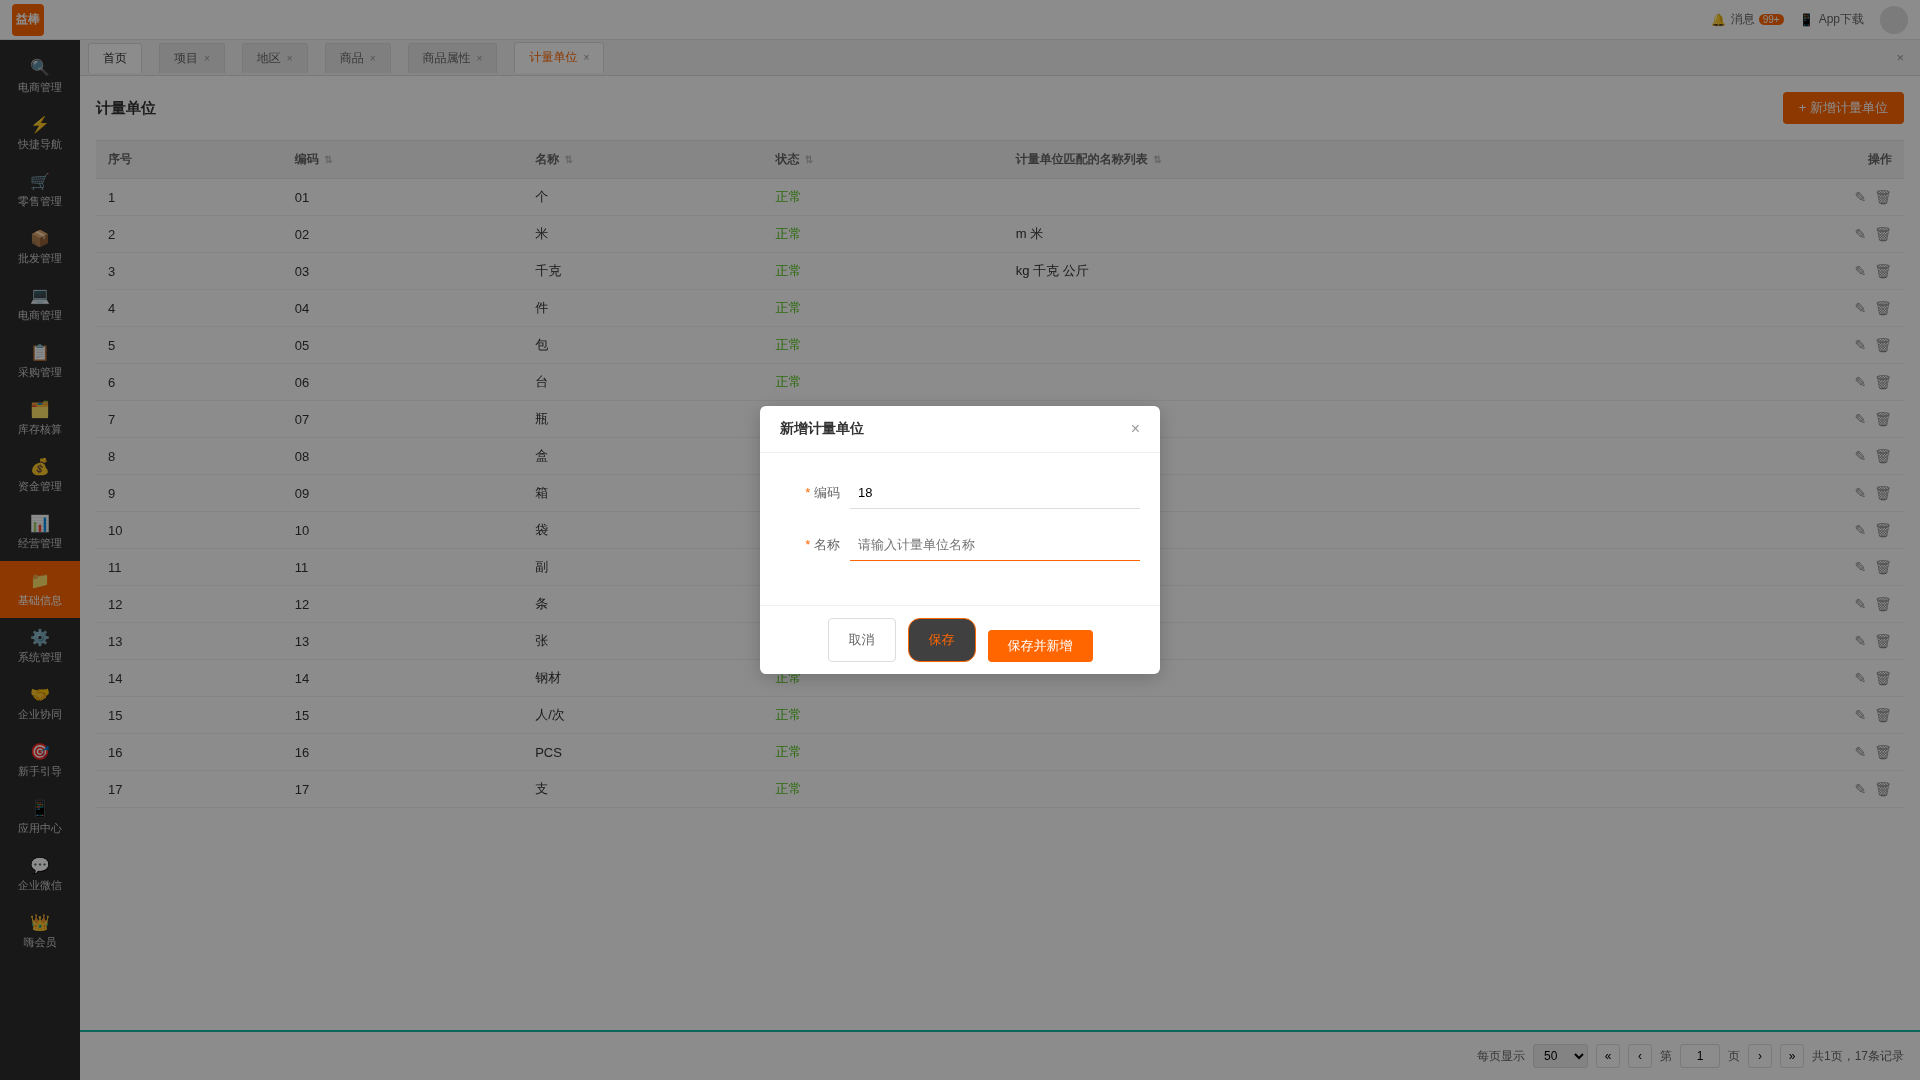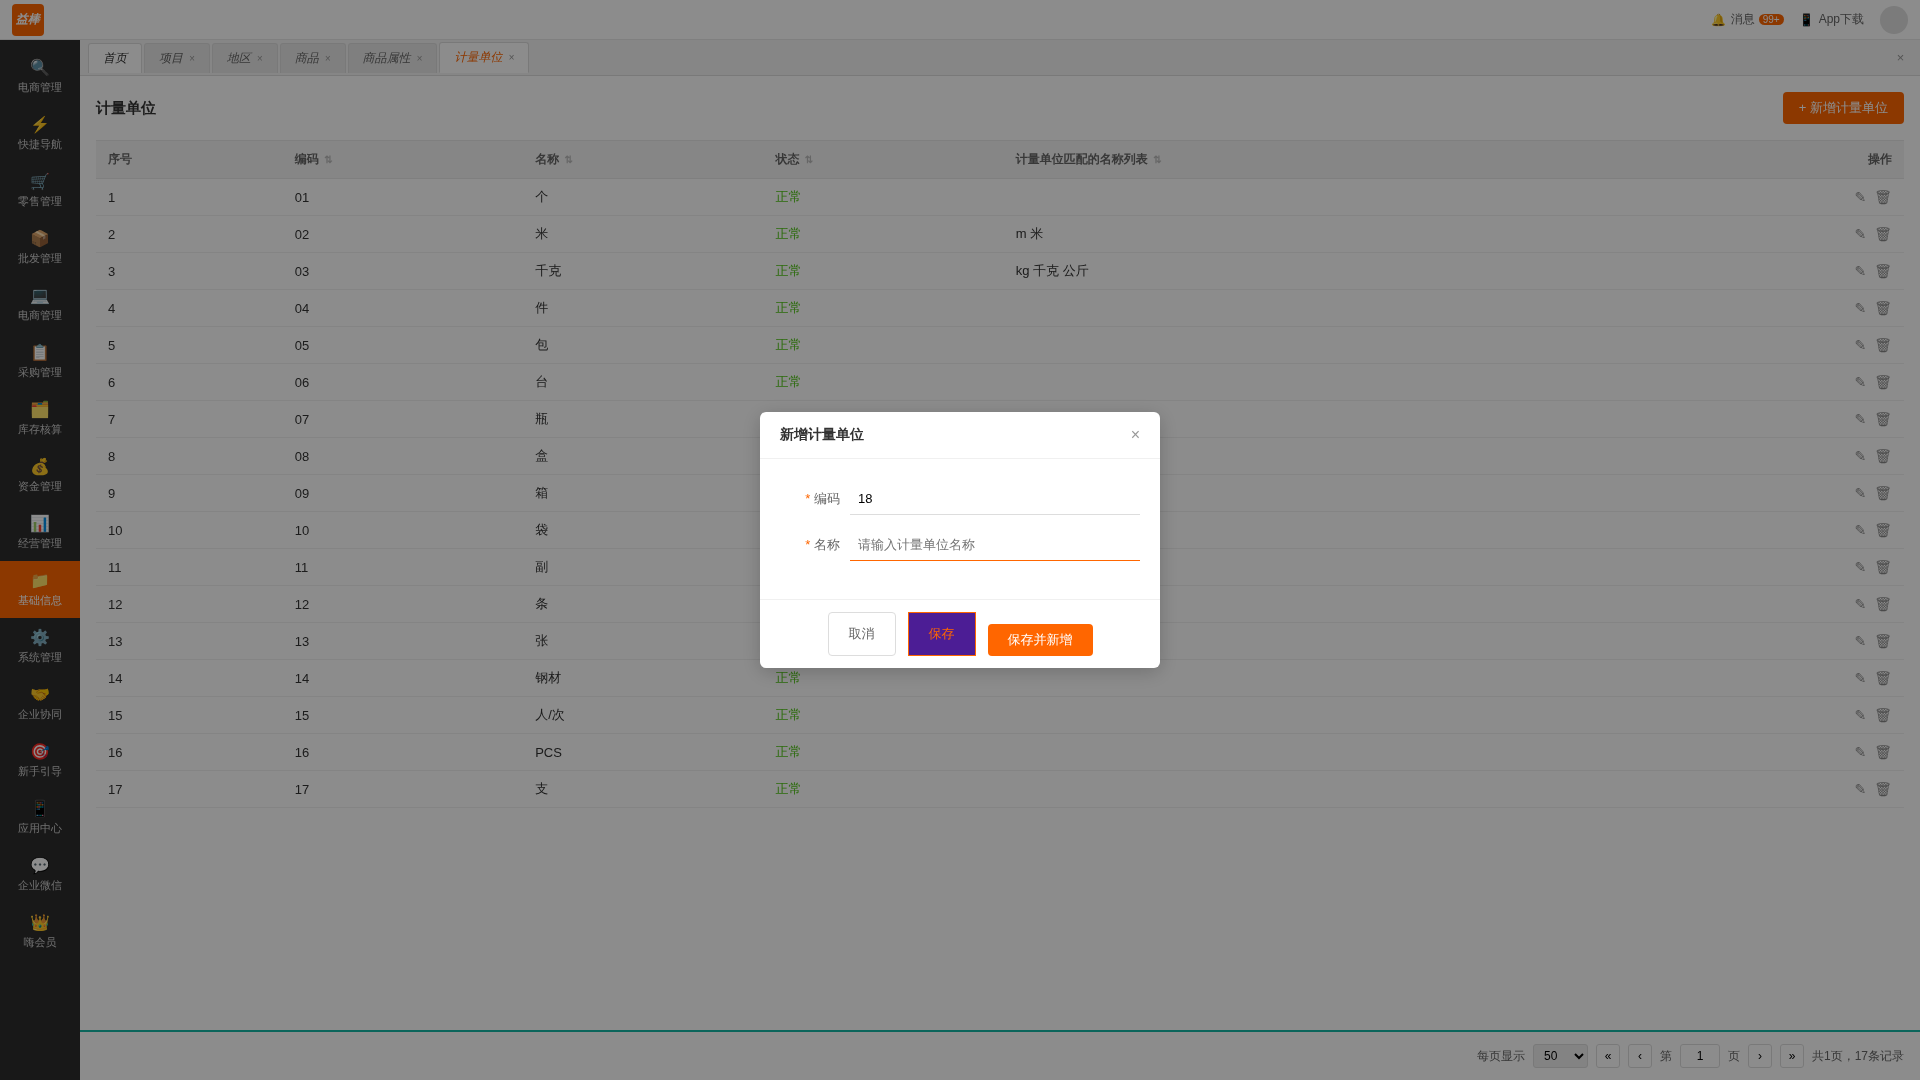--- a/index.html
+++ b/index.html
@@ -1,41 +1,41 @@
 <!DOCTYPE html>
 <html><head>
   <meta charset="utf-8">
   <style>
     * { box-sizing: border-box; margin: 0; padding: 0; }
     body { font-family: "Microsoft YaHei", "PingFang SC", sans-serif; font-size: 13px; background: #f0f0f0; color: #333; height: 1080px; width: 1920px; overflow: hidden; display: flex; flex-direction: column; }
 
     
     .topbar { height: 40px; background: #fff; display: flex; align-items: center; padding: 0 12px; border-bottom: 1px solid #e8e8e8; justify-content: space-between; }
     .topbar-left { display: flex; align-items: center; gap: 8px; }
-    .logo-area { display: flex; align-items: flex-end; gap: 6px; width: 80px; font-style: italic; }
+    .logo-area { display: flex; align-items: flex-end; gap: 6px; width: 80px; }
     .logo-icon { width: 32px; height: 32px; background: #f60; border-radius: 4px; display: flex; align-items: center; justify-content: center; color: #fff; font-weight: bold; font-size: 12px; }
     .topbar-right { display: flex; align-items: center; gap: 16px; }
     .topbar-btn { font-size: 12px; color: #666; cursor: pointer; display: flex; align-items: center; gap: 4px; }
     .badge { background: #f60; color: #fff; border-radius: 10px; padding: 0 4px; font-size: 10px; }
     .avatar { width: 28px; height: 28px; background: #e0e0e0; border-radius: 50%; }
 
     
     .main-layout { display: flex; flex: 1; overflow: hidden; }
 
     
     .sidebar { width: 80px; background: #2c2c2c; display: flex; flex-direction: column; align-items: center; padding-top: 8px; }
     .sidebar-item { width: 100%; padding: 10px 4px; display: flex; flex-direction: column; align-items: center; cursor: pointer; color: #ccc; font-size: 11px; gap: 3px; }
     .sidebar-item.active { background: #f60; color: #fff; }
     .sidebar-item-icon { font-size: 16px; }
 
     
     .content-area { flex: 1; display: flex; flex-direction: column; overflow: hidden; }
 
     
-    .tabs-bar { height: 36px; background: #f5f5f5; display: flex; align-items: center; padding: 0 8px; border-bottom: 1px solid #ddd; gap: 2px; font-style: italic; }
+    .tabs-bar { height: 36px; background: #f5f5f5; display: flex; align-items: center; padding: 0 8px; border-bottom: 1px solid #ddd; gap: 17px; }
     .tab { padding: 6px 14px; font-size: 12px; cursor: pointer; background: #e8e8e8; border-radius: 3px 3px 0 0; color: #666; display: flex; align-items: center; gap: 6px; border: 1px solid #ddd; border-bottom: none; }
     .tab.active { background: #fff; color: #f60; border-bottom: 1px solid #fff; }
     .tab-close { font-size: 10px; color: #999; cursor: pointer; }
     .tab-home { background: #fff; color: #333; }
 
     
     .page-content { flex: 1; background: #fff; padding: 16px; overflow: auto; }
     .page-header { display: flex; justify-content: space-between; align-items: center; margin-bottom: 16px; }
     .page-title { font-size: 15px; font-weight: bold; color: #333; }
     .btn-add { background: #f60; color: #fff; border: none; padding: 7px 16px; border-radius: 4px; cursor: pointer; font-size: 13px; margin-left: 16px; }
@@ -55,27 +55,27 @@
     .page-nav-btn { width: 24px; height: 24px; border: 1px solid #ddd; background: #fff; border-radius: 3px; cursor: pointer; display: flex; align-items: center; justify-content: center; font-size: 12px; }
     .page-input { width: 40px; height: 24px; border: 1px solid #ddd; border-radius: 3px; text-align: center; font-size: 12px; }
 
     
     .modal-overlay { position: fixed; top: 0; left: 0; width: 1920px; height: 1080px; background: rgba(0,0,0,0.45); display: flex; align-items: center; justify-content: center; z-index: 1000; }
     .modal { background: #fff; border-radius: 6px; width: 400px; box-shadow: 0 4px 20px rgba(0,0,0,0.2); overflow: hidden; }
     .modal-header { padding: 14px 20px; border-bottom: 1px solid #f0f0f0; display: flex; justify-content: space-between; align-items: center; }
     .modal-title { font-size: 14px; font-weight: bold; color: #333; }
     .modal-close { cursor: pointer; color: #999; font-size: 16px; }
     .modal-body { padding: 24px 20px; }
-    .form-row { display: flex; align-items: center; margin-bottom: 14px; }
+    .form-row { display: flex; align-items: center; margin-bottom: 20px; }
     .form-label { width: 60px; font-size: 13px; color: #666; text-align: right; margin-right: 10px; }
     .form-input { flex: 1; height: 32px; border: none; border-bottom: 1px solid #ddd; padding: 4px 8px; font-size: 13px; outline: none; }
     .form-input.focused { border-bottom-color: #f60; }
     .modal-footer { padding: 12px 20px; border-top: 1px solid #f0f0f0; display: flex; justify-content: center; gap: 12px; }
     .btn-cancel { padding: 7px 20px; border: 1px solid #ddd; background: #fff; border-radius: 4px; cursor: pointer; font-size: 13px; color: #666; }
-    .btn-save { padding: 7px 20px; border: none; background: #4c1d95; border: 1px solid #f60; color: #f60; border-radius: 0; cursor: pointer; font-size: 13px; }
+    .btn-save { padding: 7px 20px; border: none; background: #404040; border: 1px solid #f60; color: #f60; border-radius: 12px; cursor: pointer; font-size: 13px; }
     .btn-save-new { padding: 7px 20px; border: none; background: #f60; color: #fff; border-radius: 4px; cursor: pointer; font-size: 13px; margin-top: 12px; }
   </style>
 </head>
 <body>
 
 <div class="topbar">
   <div class="topbar-left">
     <div class="logo-area">
       <div class="logo-icon">益棒</div>
     </div>

